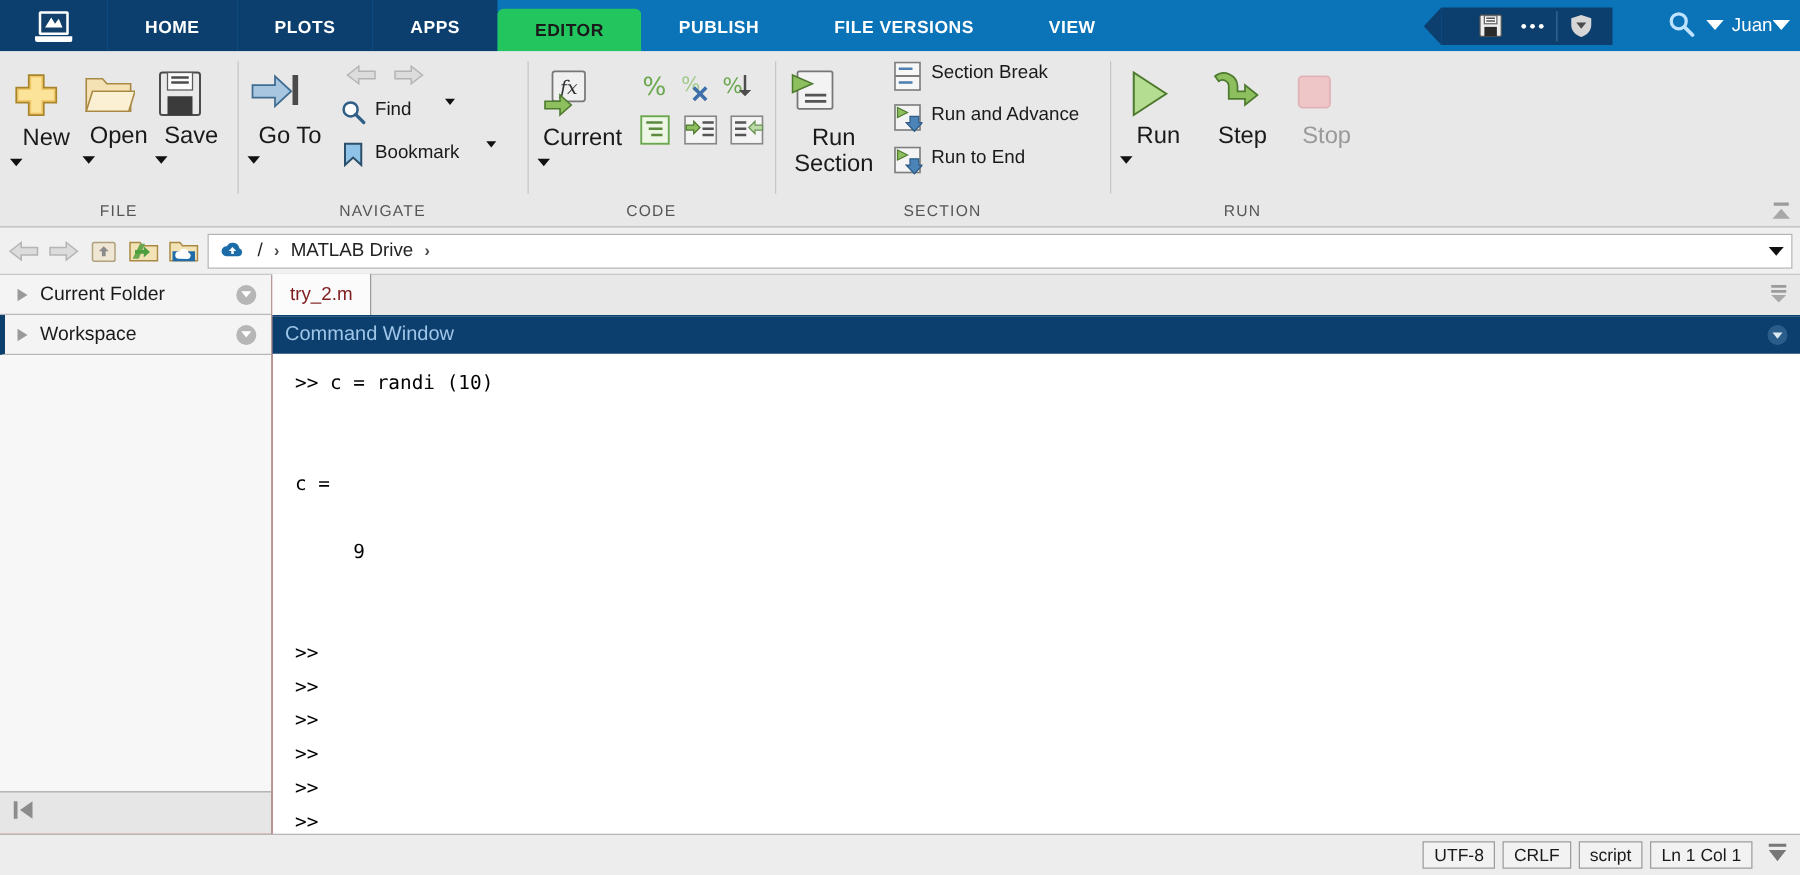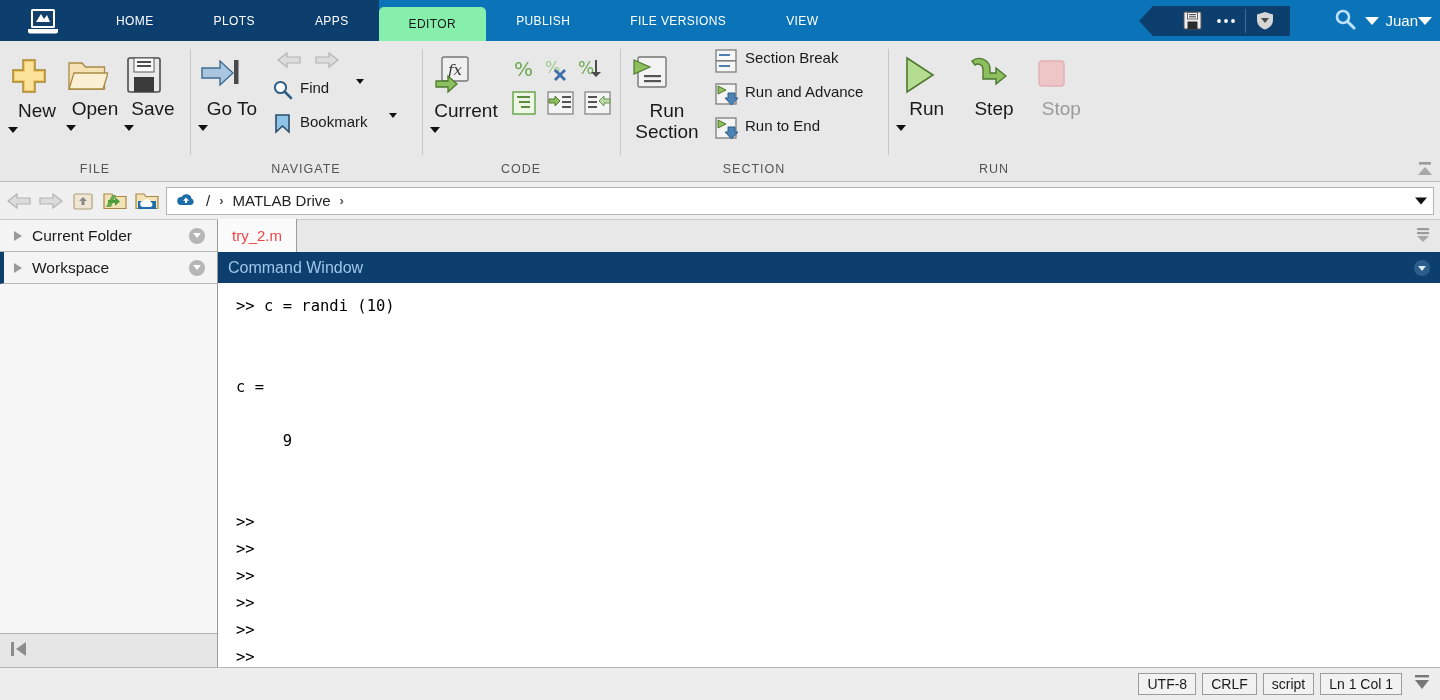--- a/index.html
+++ b/index.html
@@ -13,26 +13,27 @@
   
   .tabstrip {
     height: 41px; background: #0b74b8; display: flex; align-items: stretch;
     position: relative; flex: none;
   }
   .logo-cell {
     width: 86px; background: #0d3f6e; display: flex; align-items: center; justify-content: center;
   }
   .tab {
     padding: 0 30px; display: flex; align-items: center; justify-content: center;
-    color: #ffffff; font-size: 12px; letter-spacing: .4px;
+    color: #ffffff; font-size: 14px; letter-spacing: .4px;
     background: #0d3f6e;
+    font-weight: bold;
   }
   .tab.blue { background: #0b74b8; }
   .tab.active {
-    background: #86efac; color: #1a1a1a;
+    background: #22c55e; color: #1a1a1a;
     border-top-left-radius: 5px; border-top-right-radius: 5px;
     margin-top: 7px;
   }
   .tabstrip-fill { flex: 1; background: #0b74b8; }
   .qat {
     position: absolute; right: 150px; top: 0; height: 41px; display: flex; align-items: center;
   }
   .qat-bg {
     display: flex; align-items: center; height: 30px; background: #0d3f6e;
     padding: 0 8px 0 22px; position: relative;
@@ -111,21 +112,21 @@
   }
   .circbtn i { width:0;height:0;border-left:4px solid transparent;border-right:4px solid transparent;border-top:5px solid #fff; display:block;}
   .side-body { flex: 1; background: #f7f7f7; }
   .side-foot { height: 34px; background: #e6e6e6; border-top: 1px solid #b0b0b0;
                display: flex; align-items: center; padding-left: 10px; }
 
   .content { flex: 1; display: flex; flex-direction: column; min-width: 0; }
   .edtabs { height: 33px; background: #e8e8e8; display: flex; align-items: flex-end;
             border-bottom: 1px solid #0d3f6e; position: relative; flex: none; }
   .edtab { height: 33px; padding: 0 14px; display: flex; align-items: center;
-           font-size: 15px; color: #ef4444; background: #fbfbfb; border-right: 1px solid #9a9a9a; }
+           font-size: 15px; color: #7f1d1d; background: #fbfbfb; border-right: 1px solid #9a9a9a; }
   .edtabs-right { position: absolute; right: 8px; top: 7px; }
   .cwtitle {
     height: 30px; background: #0d3f6e; display: flex; align-items: center;
     padding: 0 10px; color: #9fc6e8; font-size: 16px; flex: none; position: relative;
   }
   .cw-circ { position: absolute; right: 10px; top: 7px; width: 16px; height: 16px; border-radius: 50%;
              background: #2a5d8a; display:flex; align-items:center; justify-content:center; }
   .cw-circ i { width:0;height:0;border-left:4px solid transparent;border-right:4px solid transparent;border-top:5px solid #dfe9f2; display:block;}
   .cwbody {
     flex: 1; background: #ffffff; padding: 10px 0 0 18px; overflow: hidden;

